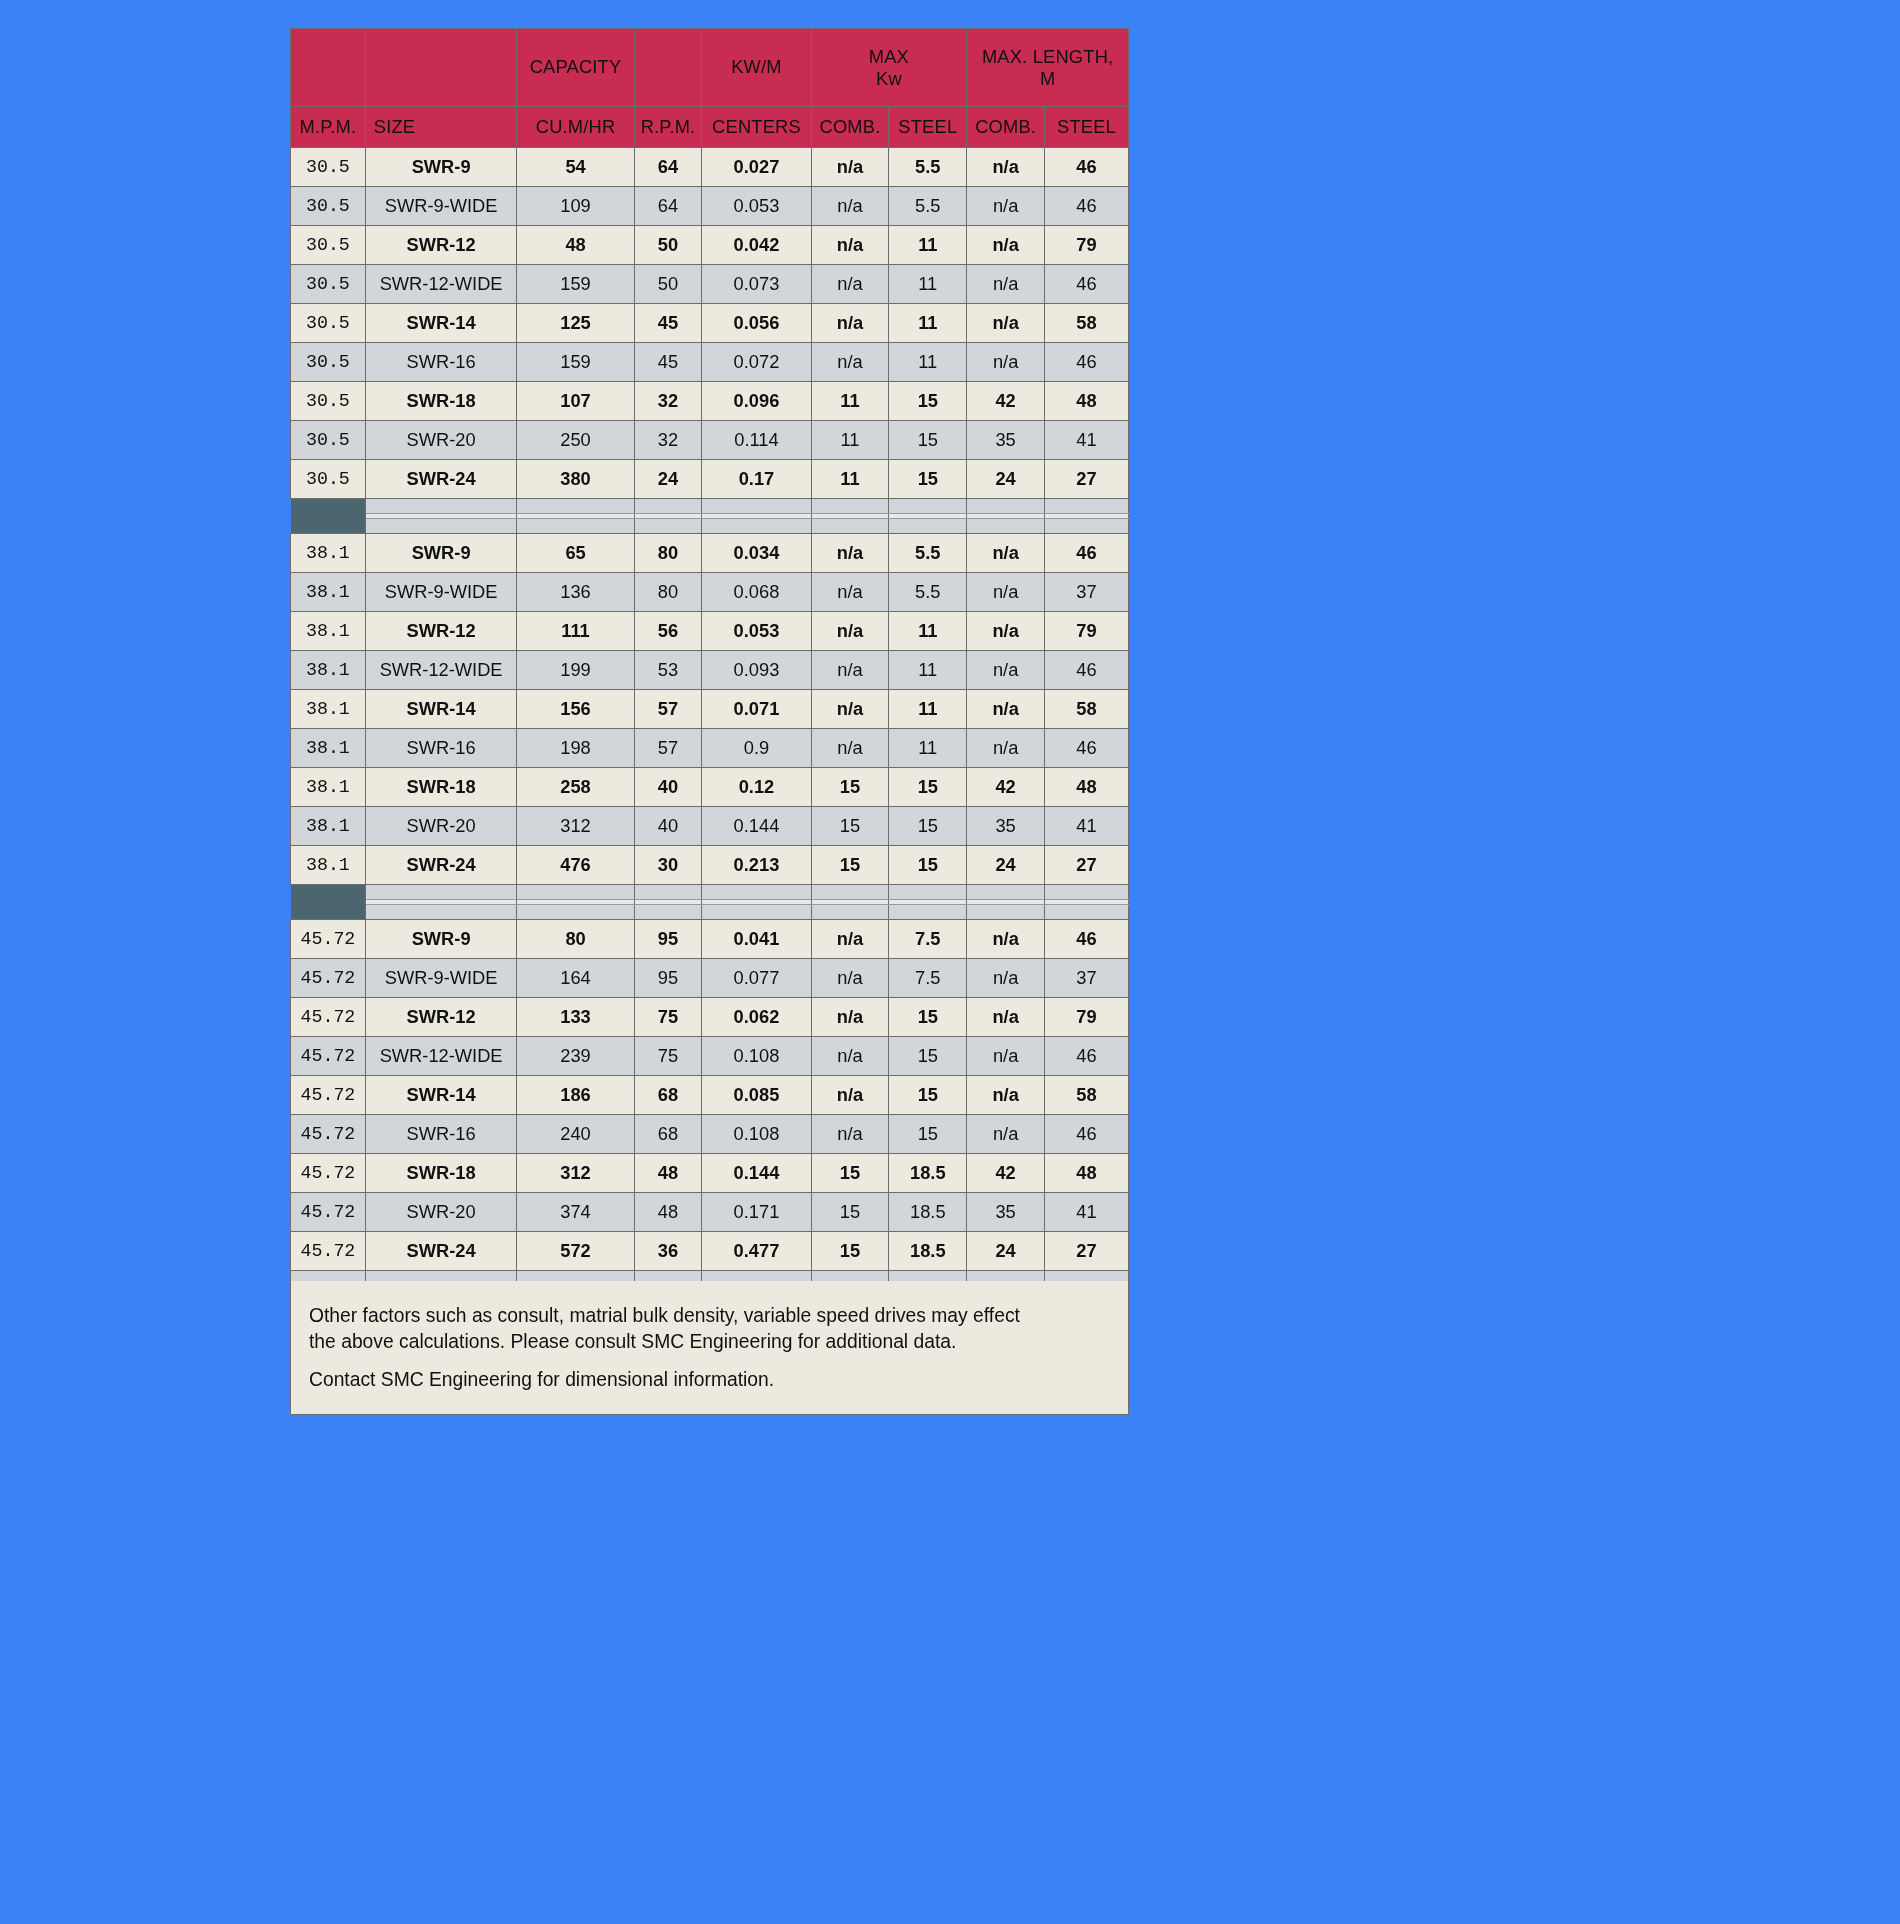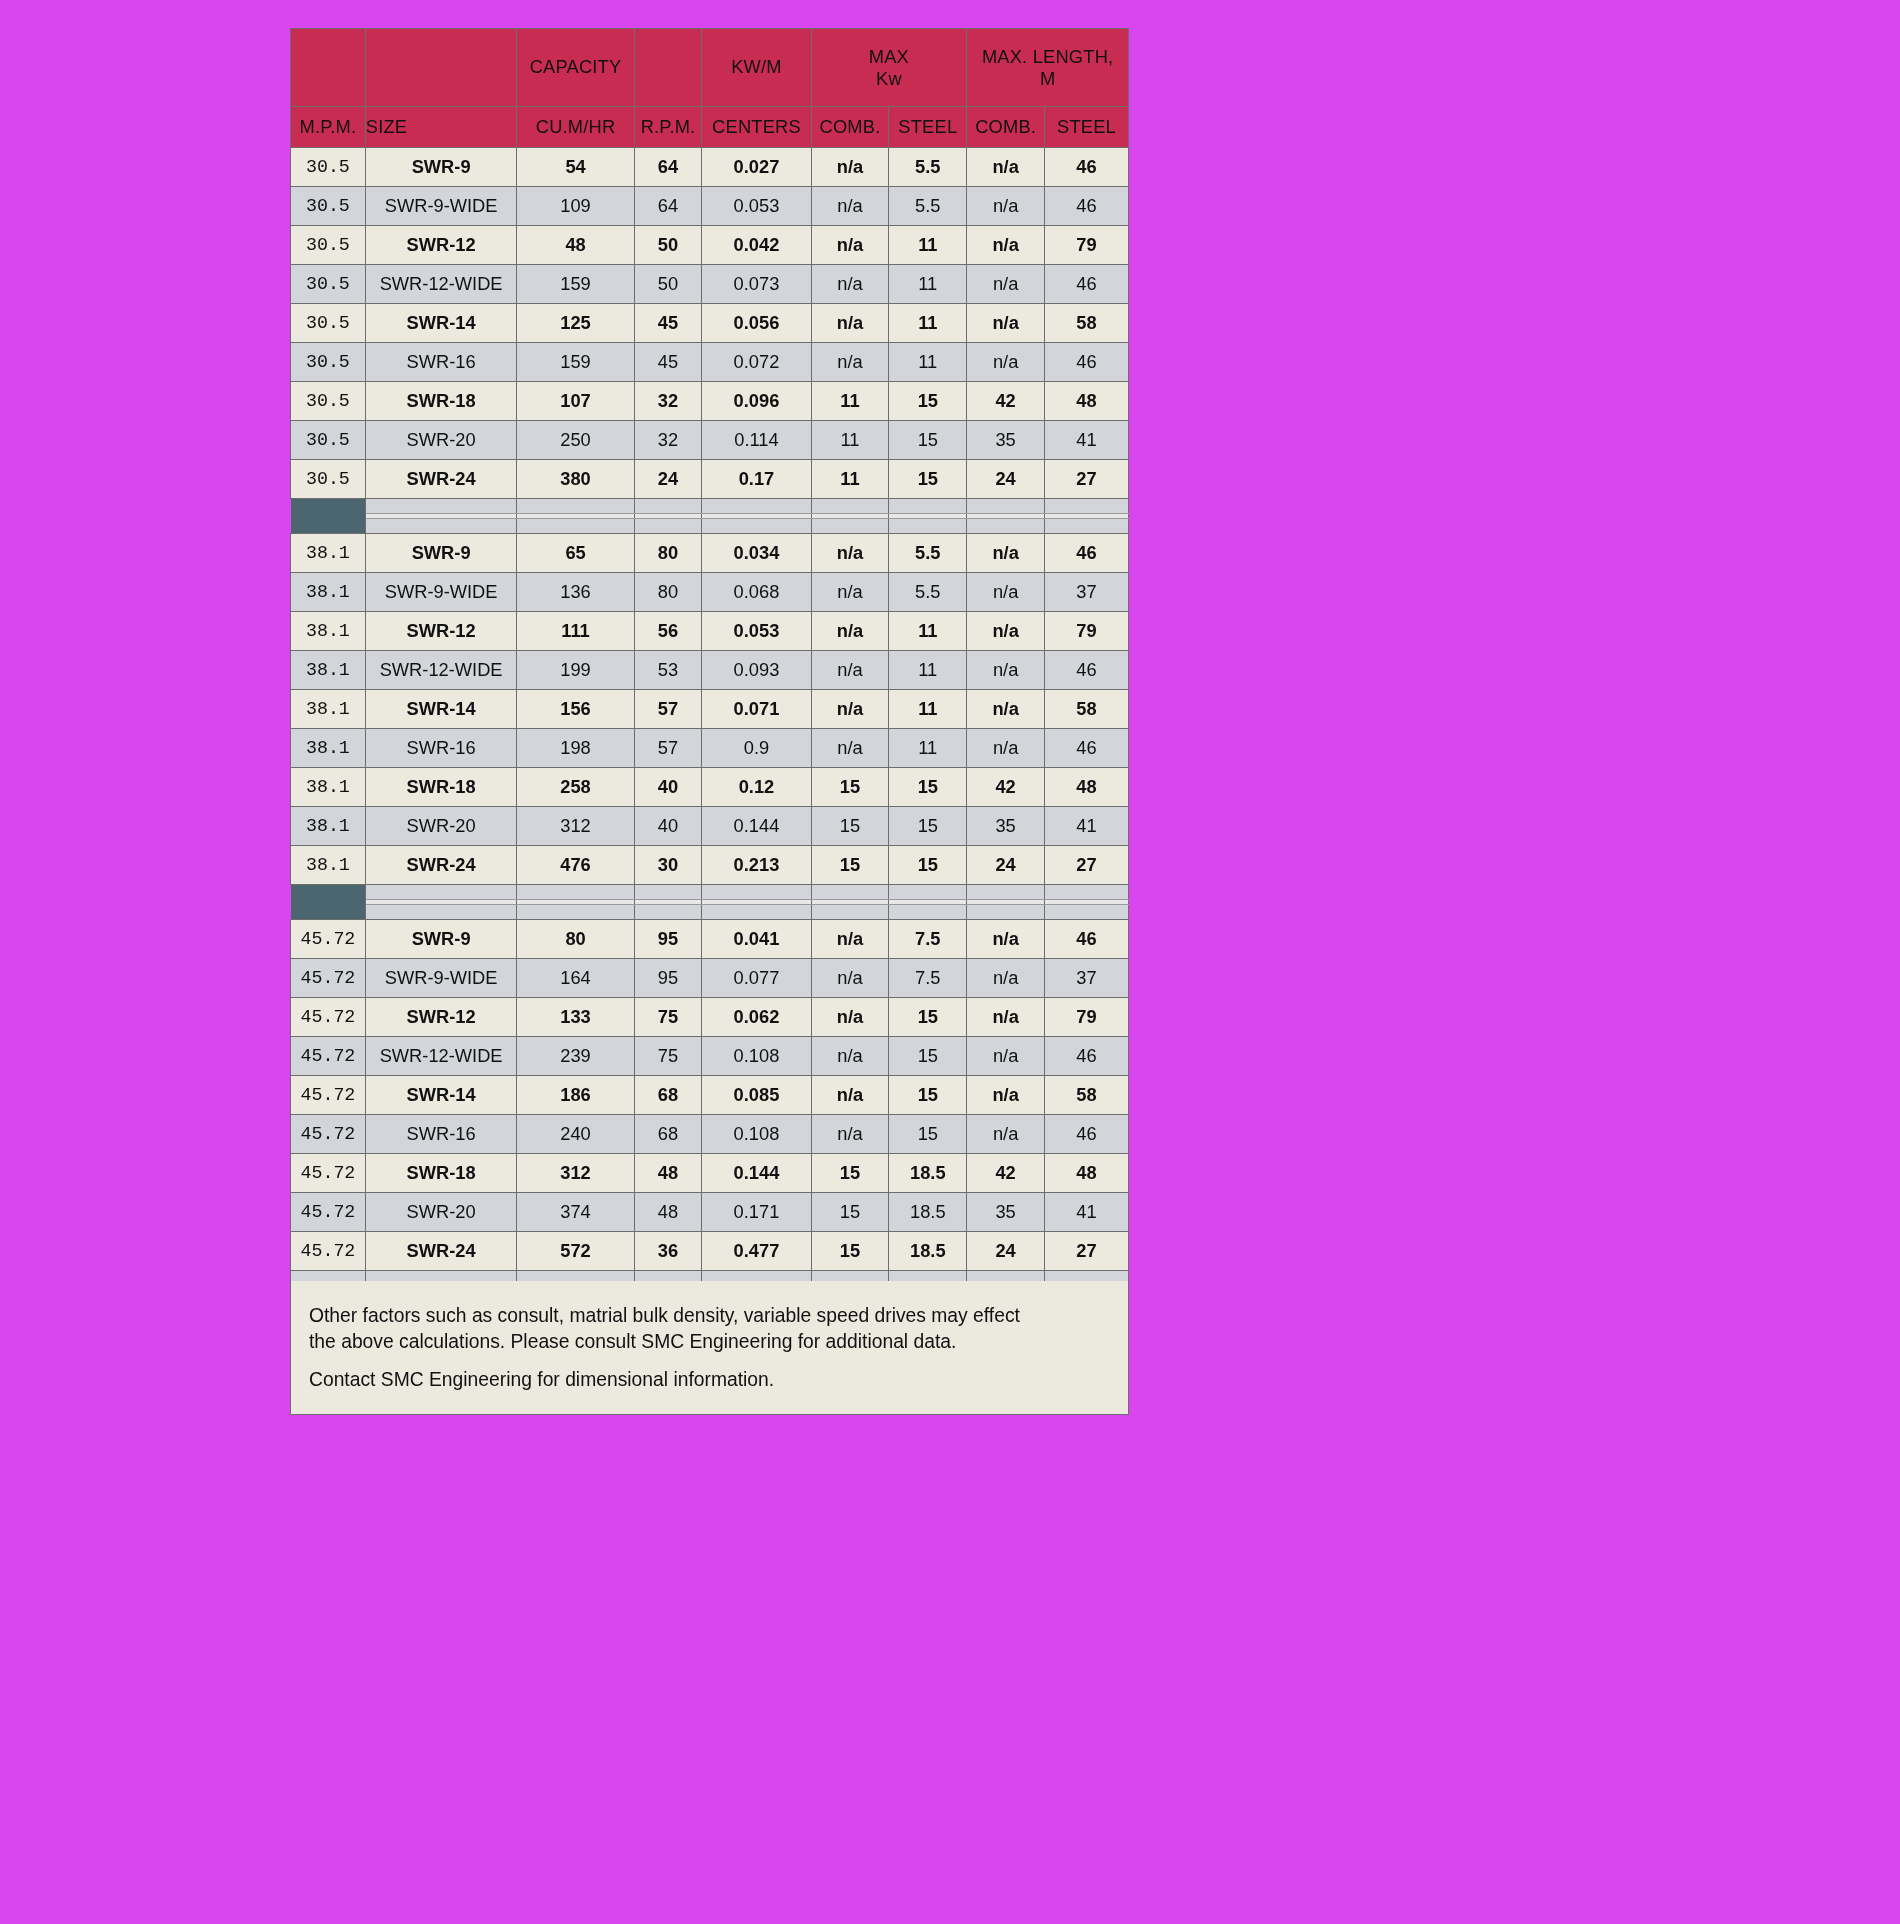--- a/index.html
+++ b/index.html
@@ -8,21 +8,21 @@
     background: #4c6670;
     width: 1901px;
     height: 1925px;
     font-family: "Liberation Sans", sans-serif;
   }
 
   #page {
     position: relative;
     width: 1901px;
     height: 1925px;
-    background: #d946ef;
+    background: #3b82f6;
     overflow: hidden;
   }
 
   #sheet {
     position: absolute;
     left: 290px;
     top: 28px;
     width: 839px;
   }
 
@@ -60,21 +60,21 @@
   
   .hdr-top td, .hdr-bot td {
     background: #c92c53;
     color: #ffffff;
     font-weight: bold;
     font-size: 19px;
     letter-spacing: 0.2px;
   }
   .hdr-top td { height: 77px; vertical-align: middle; }
   .hdr-bot td { height: 40px; vertical-align: middle; }
-  .hdr-bot td.lefty { text-align: left; }
+  .hdr-bot td.lefty { text-align: left; padding-left: 8px; }
   .hdr-top td .two-line { display: block; line-height: 1.18; }
 
   
   tr.data td { height: 38px; }
   tr.data.odd  td { background: #ece9de; }
   tr.data.even td { background: #d2d6da; }
   tr.data.odd  td { font-weight: bold; }
   tr.data.even td { font-weight: normal; }
 
   td.size-cell {

